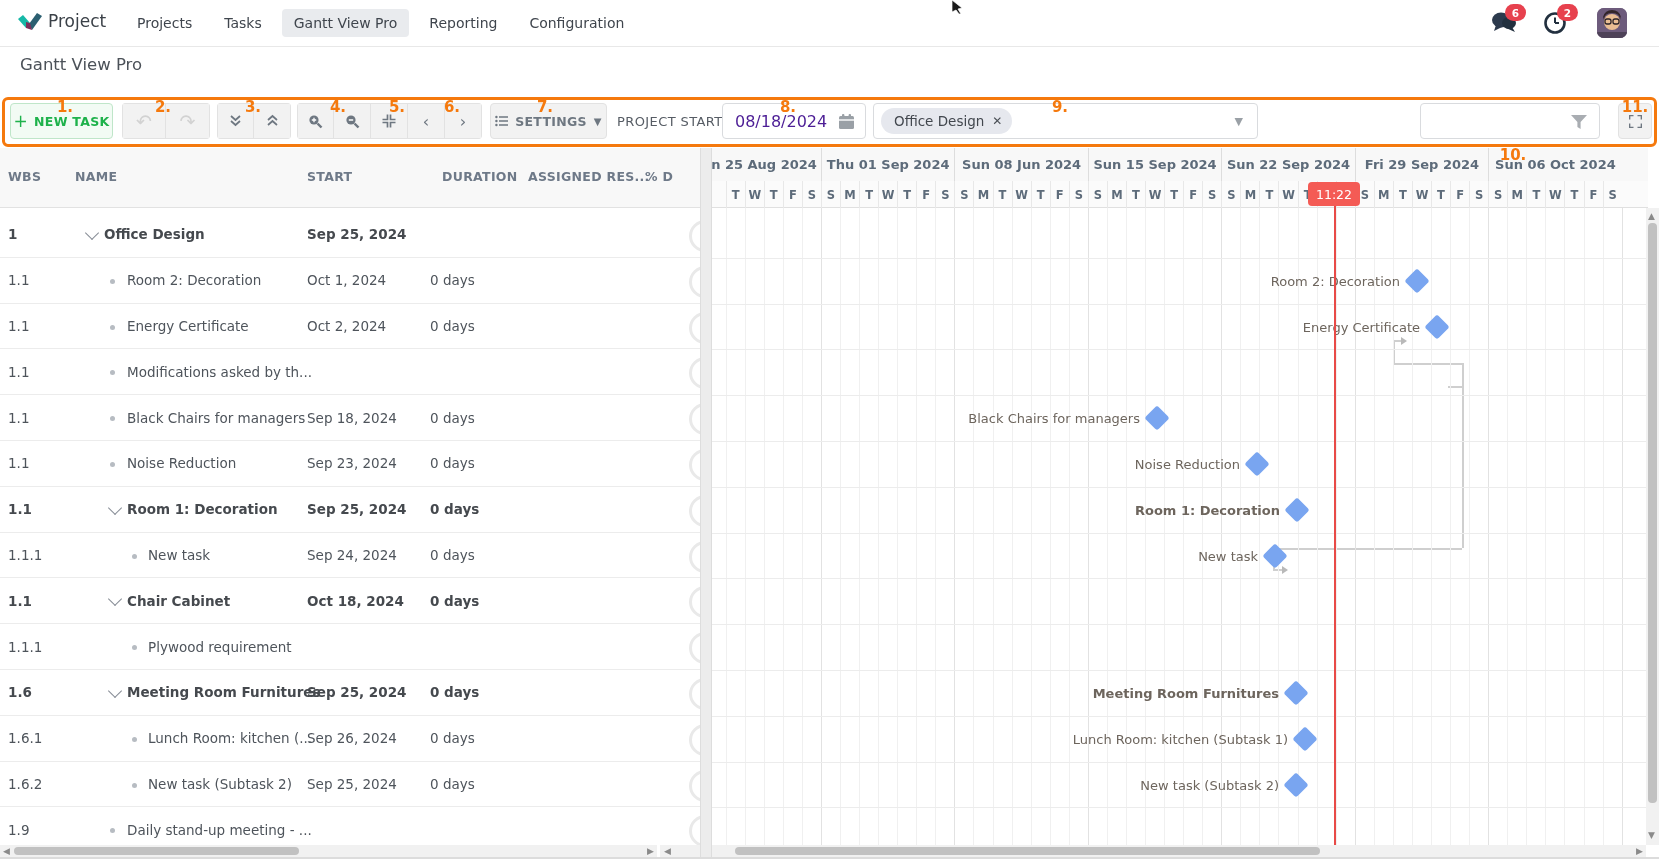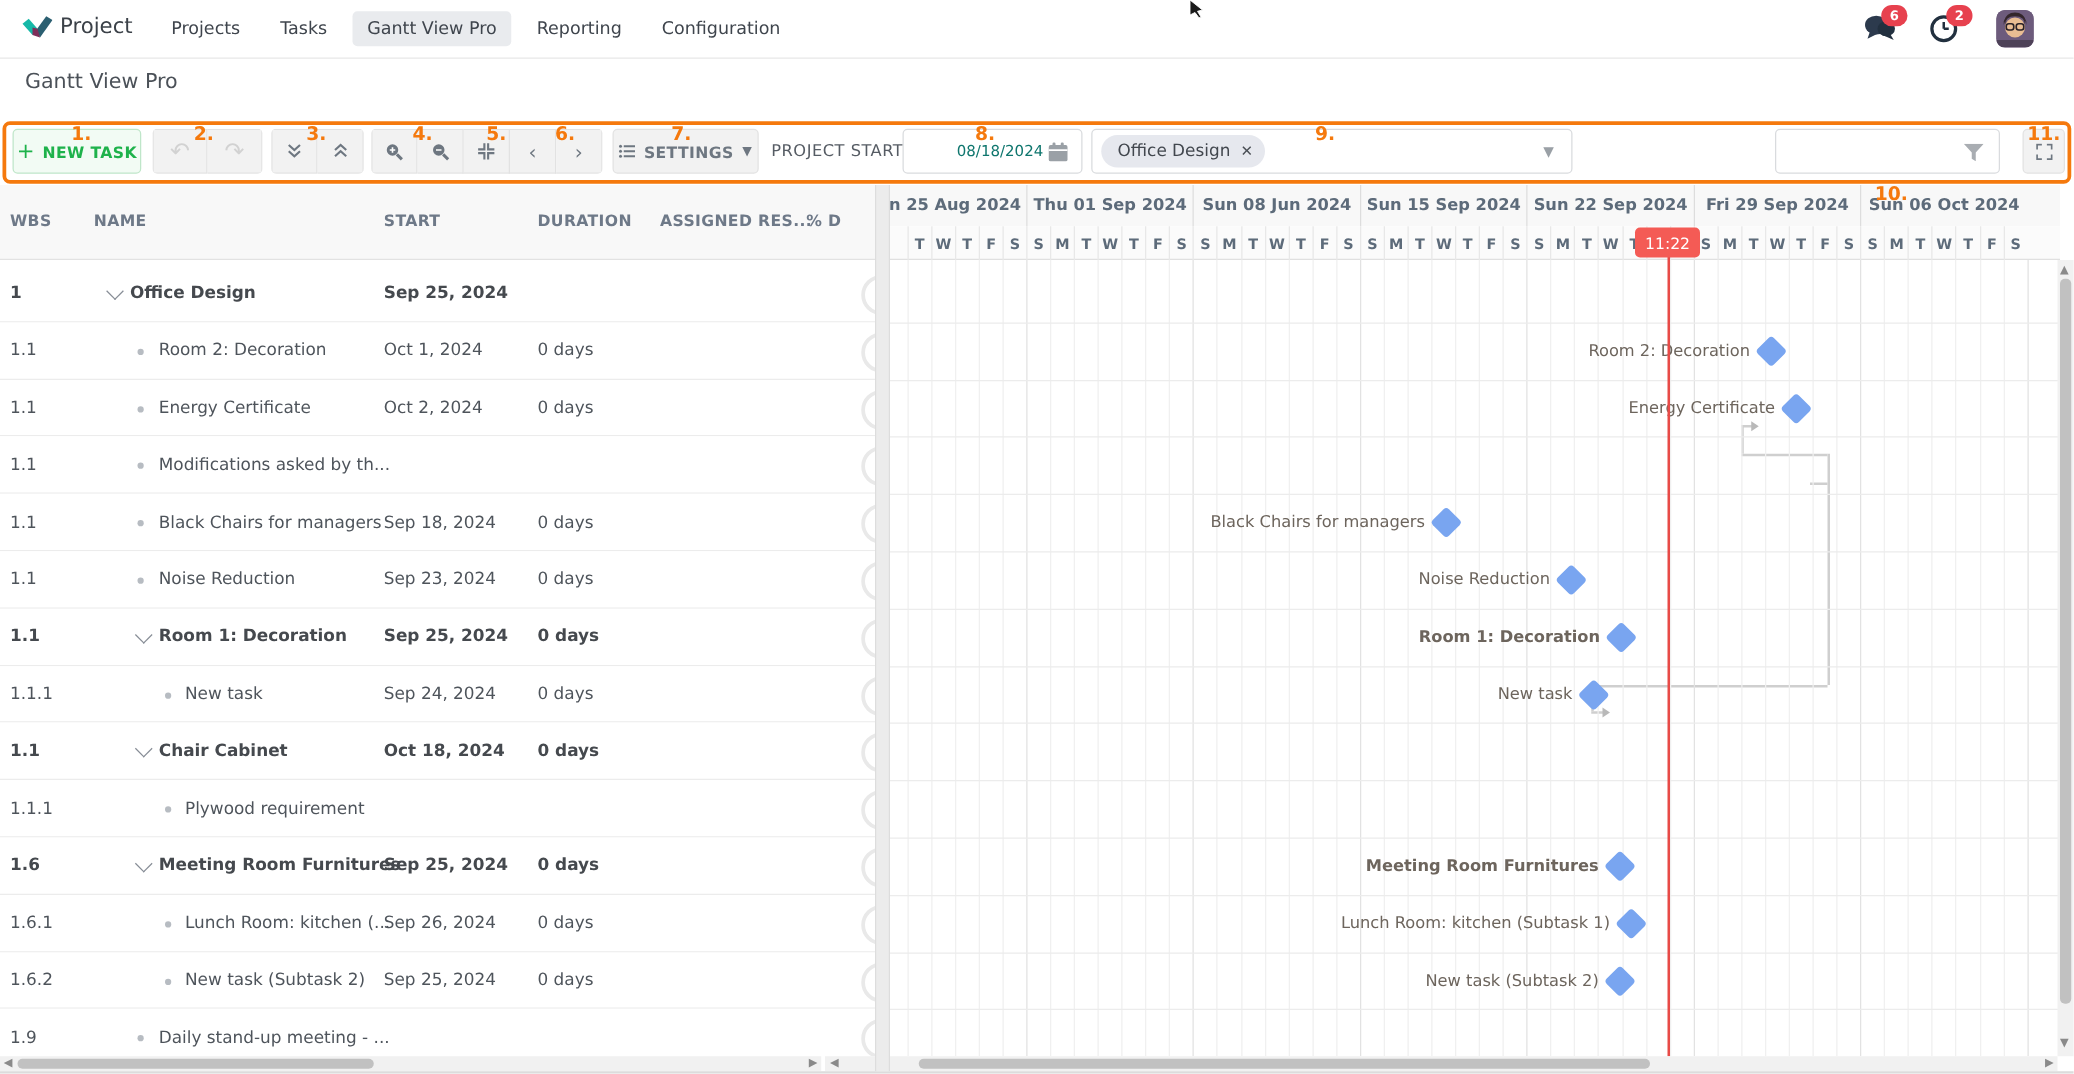--- a/index.html
+++ b/index.html
@@ -28,21 +28,21 @@
   .btn.white{background:#fff;border:1px solid #d9dbde;}
   .grp{border-radius:4px;overflow:hidden;position:absolute;top:103px;height:36px;display:flex;}
   .grp .gbtn{width:44px;height:36px;box-sizing:border-box;background:#f2f2f2;border:1px solid #e2e2e2;
        display:flex;align-items:center;justify-content:center;color:#6e7781;cursor:pointer;}
   .grp .gbtn+.gbtn{border-left:none;}
   .newtask{left:10px;width:103px;background:#f2fbf4;border:1px solid #bfe6c9;border-radius:4px;color:#1eb24b;
            font-weight:bold;font-size:12.5px;letter-spacing:.3px;gap:6px;}
   .newtask .plus{font-size:17px;font-weight:normal;}
   .disabled-ic{color:#d2d2d2;font-size:19px;}
   .lbl-projstart{position:absolute;left:617px;top:114px;font-size:13px;color:#565c64;letter-spacing:.4px;}
-  .dateinput{left:722px;width:144px;border-radius:4px;justify-content:center;padding-left:12px;font-size:12px;color:#0f766e;gap:0;}
+  .dateinput{left:722px;width:144px;border-radius:4px;justify-content:flex-start;padding-left:12px;font-size:16px;color:#4c1d95;gap:0;}
   .dateinput .cal{position:absolute;right:10px;top:9px;}
   .tagselect{left:873px;width:385px;border-radius:4px;justify-content:flex-start;padding-left:7px;}
   .tagpill{background:#e6e8ee;border-radius:15px;height:26px;display:flex;align-items:center;padding:0 10px 0 13px;
            font-size:13.5px;color:#42474e;gap:8px;}
   .tagpill .x{font-size:12px;color:#4a4f55;cursor:pointer;font-weight:bold;}
   .tagselect .caret{position:absolute;right:14px;color:#9aa0a6;font-size:11px;}
   .filterinput{left:1420px;width:180px;border-radius:4px;}
   .fullscr{left:1618px;width:34px;border-radius:4px;}
   
   .table-pane{position:absolute;left:0;top:148px;width:700px;height:697px;overflow:hidden;background:#fff;}
@@ -282,21 +282,21 @@
     <div class="ann" style="left: 1060px;">9.</div>
     <div class="ann" style="left: 1513px; margin-top: 48px;">10.</div>
     <div class="ann" style="left: 1635px;">11.</div>
   </div>
 
 <div class="table-pane">
   <div class="t-head">
       <div class="t-h" style="left: 8px;">WBS</div>
       <div class="t-h" style="left: 75px;">NAME</div>
       <div class="t-h" style="left: 307px;">START</div>
-      <div class="t-h" style="left: 430px;">DURATION</div>
+      <div class="t-h" style="left: 442px;">DURATION</div>
       <div class="t-h" style="left: 528px;">ASSIGNED RES...</div>
       <div class="t-h" style="left: 645px;">% D</div>
     </div>
   <div id="table-rows">
       <div class="trow parent" style="top: 64px;">
         <span style="left: 8px;">1</span>
         <div class="caret-ic" style="left: 87px;"></div>
         <span style="left: 104px;">Office Design</span>
         <span style="left: 307px;">Sep 25, 2024</span>
         <span style="left: 430px;"></span>

